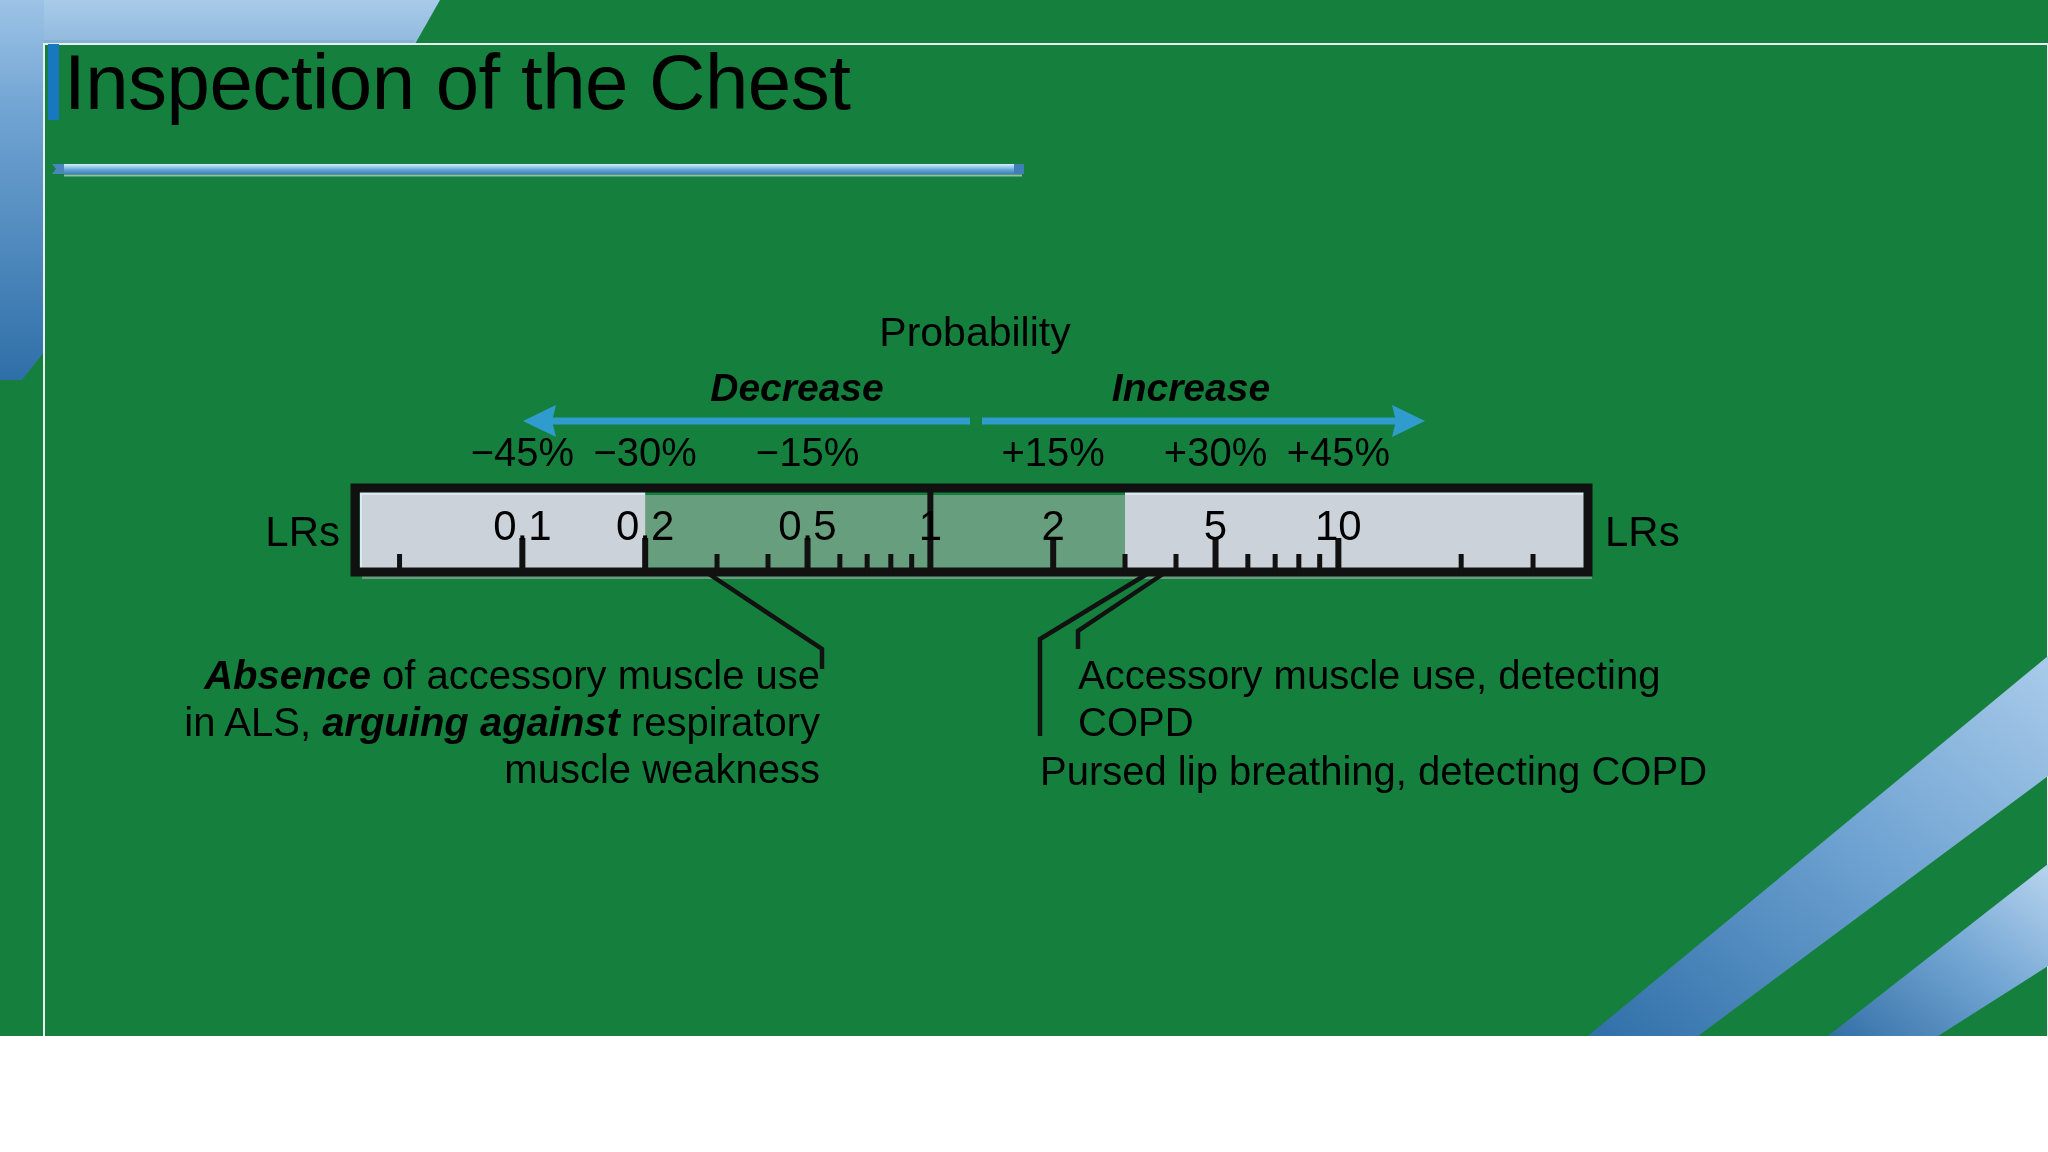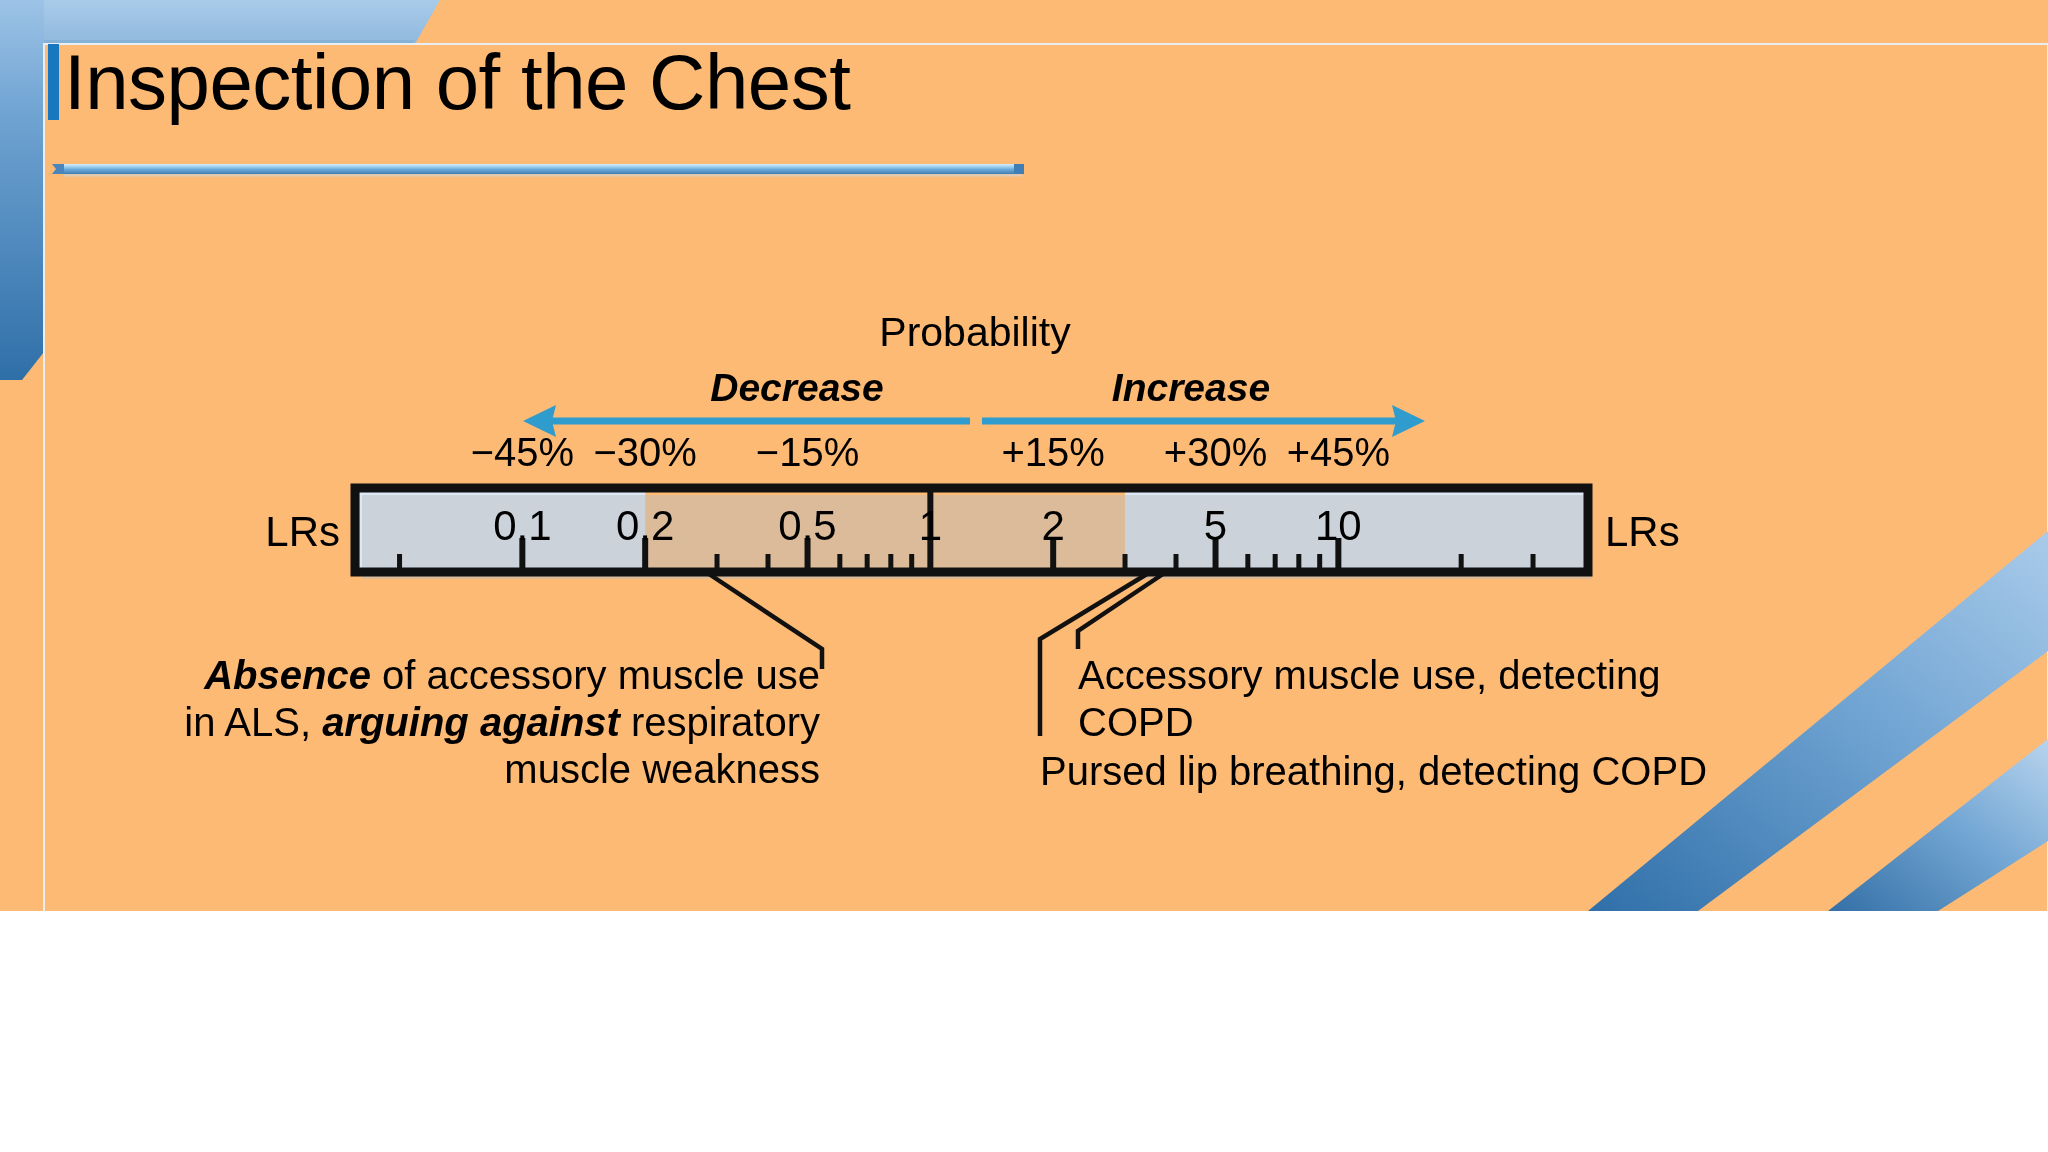--- a/index.html
+++ b/index.html
@@ -12,22 +12,22 @@
     height: 1152px;
     overflow: hidden;
     font-family: "Liberation Sans", sans-serif;
     position: relative;
   }
 
   
   #slide {
     position: absolute;
     left: 0; top: 0;
-    width: 2048px; height: 911px;
-    background: #fdba74;
+    width: 2048px; height: 1036px;
+    background: #15803d;
     overflow: hidden;
   }
 
   
   .deco-top-band {
     position: absolute;
     left: 0; top: 0;
     width: 440px; height: 44px;
     pointer-events: none;
   }

